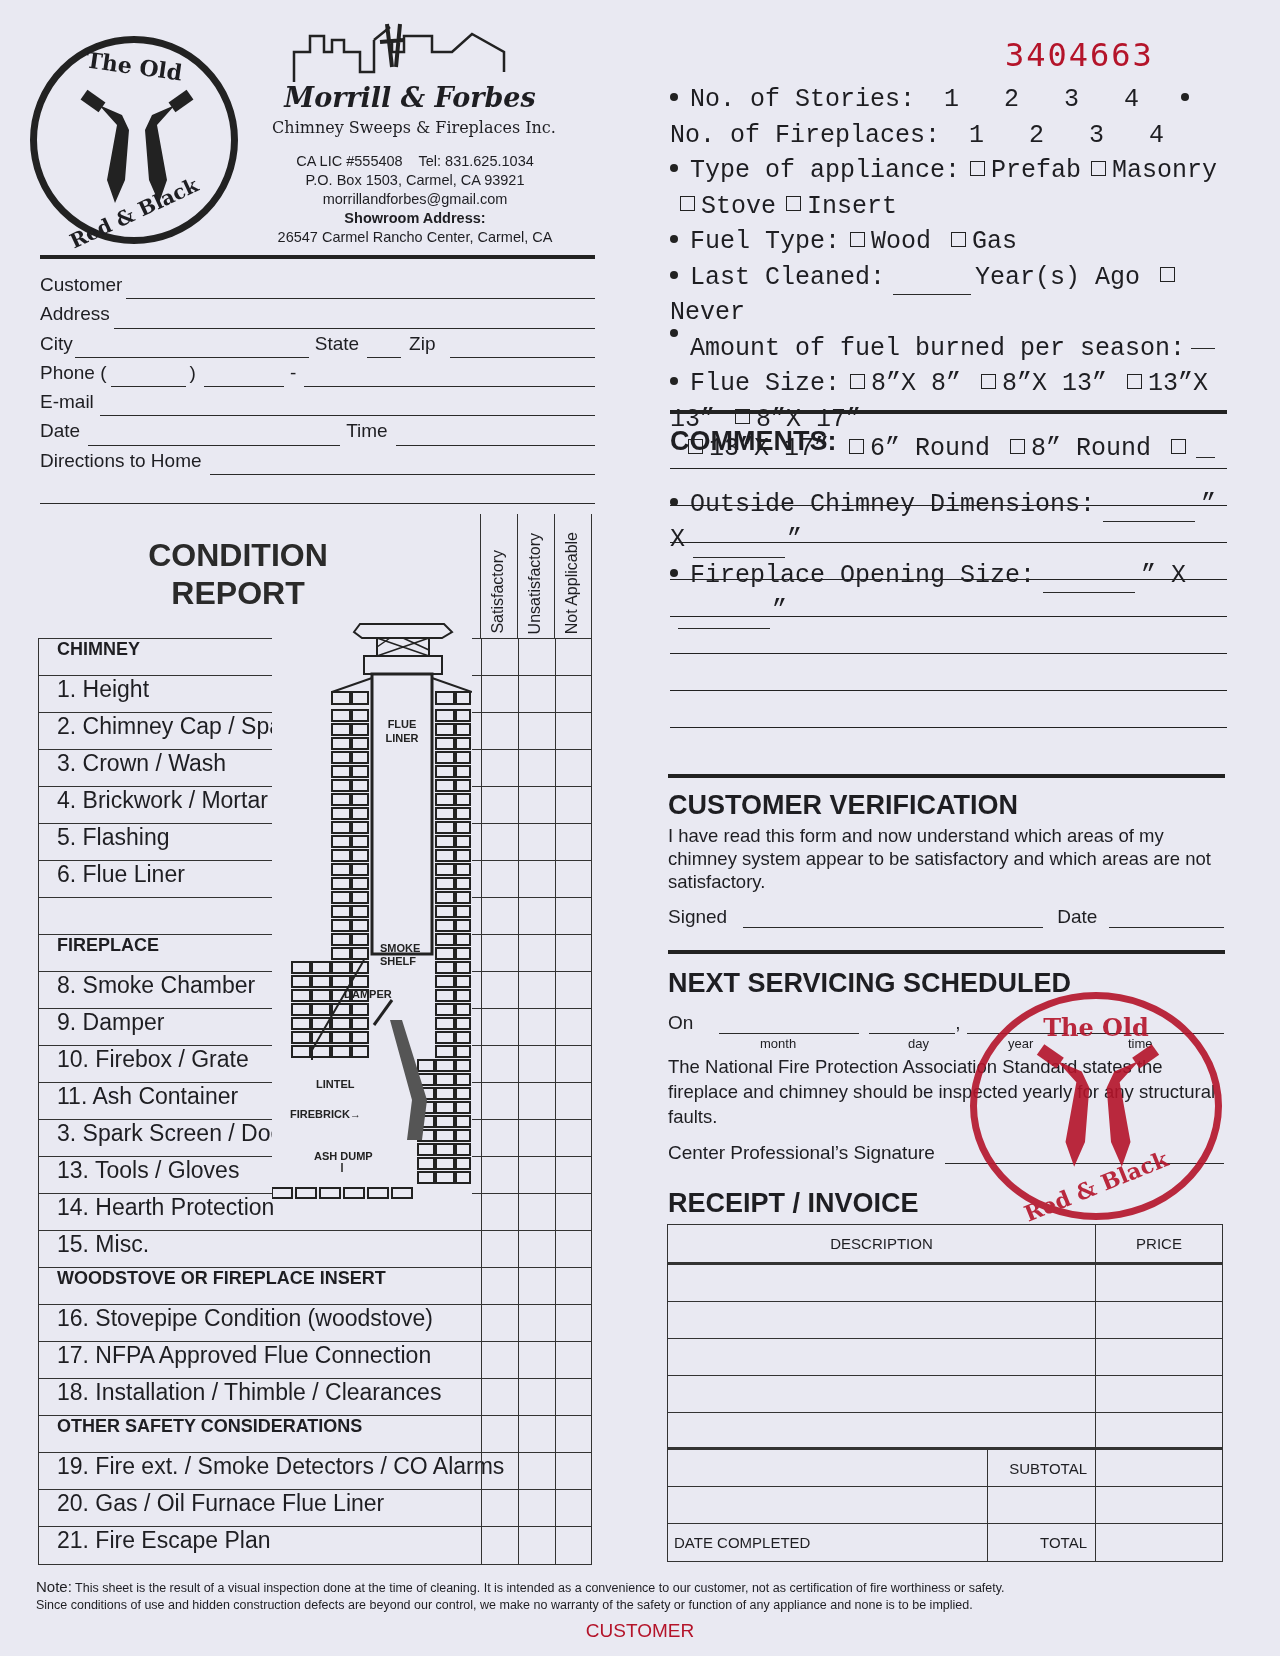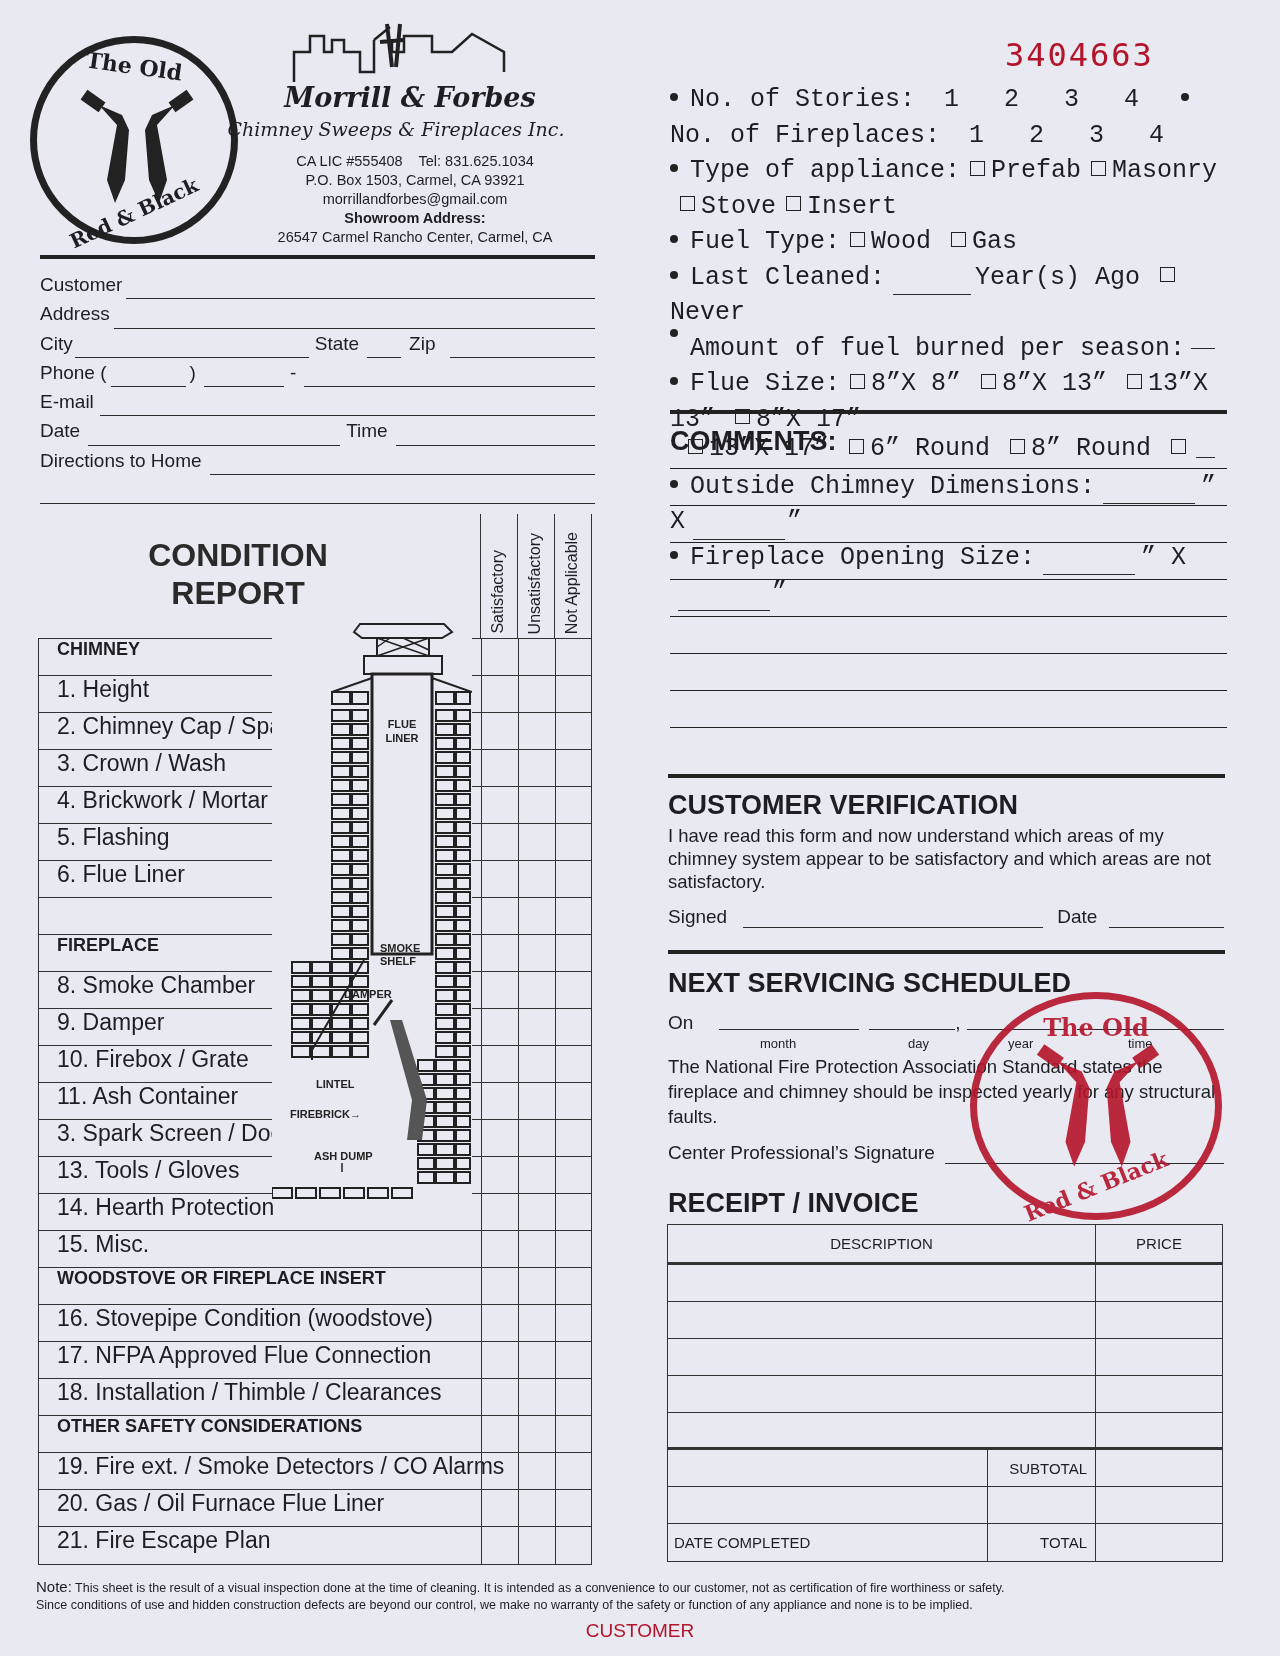--- a/index.html
+++ b/index.html
@@ -43,21 +43,21 @@
     <rect x="93" y="10" width="22" height="12" transform="rotate(-35 104 16)" fill="#222"></rect>
   </svg>
   <div class="t2 serif">Red &amp; Black</div>
 </div>
 
 <svg class="abs" style="left:292px;top:22px" width="245" height="62" viewBox="0 0 245 62">
   <path d="M2 60 V30 H18 V14 H32 V30 H40 V18 H52 V30 H68 V50 H82 V18 M82 18 L98 5 M100 20 V30 H112 V14 H140 V30 H160 L180 12 L212 30 V50" fill="none" stroke="#222" stroke-width="2.5"></path>
   <path d="M95 2 L100 45 M108 2 L104 45 M88 20 L112 18" stroke="#222" stroke-width="4"></path>
 </svg>
 <div class="abs serif" style="left:240px;top:82px;width:340px;text-align:center;font-size:27px;font-weight:bold;font-style:italic">Morrill &amp; Forbes</div>
-<div class="abs serif" style="left:226px;top:118px;width:340px;text-align:center;font-size:19px;font-style:italic">Chimney Sweeps &amp; Fireplaces Inc.</div>
+<div class="abs serif" style="left:244px;top:118px;width:340px;text-align:center;font-size:16px;">Chimney Sweeps &amp; Fireplaces Inc.</div>
 <div class="abs" style="left:250px;top:152px;width:330px;text-align:center;font-size:14.5px;line-height:19px">
   <div style="white-space:pre">CA LIC #555408    Tel: 831.625.1034</div>
   <div>P.O. Box 1503, Carmel, CA 93921</div>
   <div>morrillandforbes@gmail.com</div>
   <div style="font-weight:bold">Showroom Address:</div>
   <div>26547 Carmel Rancho Center, Carmel, CA</div>
 </div>
 
 <div class="abs" style="left:40px;top:255px;width:555px;height:4px;background:#222"></div>
 
@@ -121,21 +121,21 @@
   <div style="margin-left:18px;display:flex;align-items:center;width:527px;margin-top:-6px">
       <span class="cb" style="margin-left:0"></span>
       <span>13”X 17”</span>
       <span class="cb" style="margin-left:20px"></span>
       <span>6” Round</span>
       <span class="cb" style="margin-left:20px"></span>
       <span>8” Round</span>
       <span class="cb" style="margin-left:20px"></span>
       <span class="line" style="flex:1;margin-left:4px"></span>
     </div>
-  <div style="margin-top:2px"><span class="bullet"></span><span>Outside Chimney Dimensions:</span><span class="line" style="width:92px;margin:0 6px 0 8px"></span><span>” X</span><span class="line" style="width:92px;margin:0 2px 0 8px"></span><span>”</span></div>
+  <div style="margin-top:20px"><span class="bullet"></span><span>Outside Chimney Dimensions:</span><span class="line" style="width:92px;margin:0 6px 0 8px"></span><span>” X</span><span class="line" style="width:92px;margin:0 2px 0 8px"></span><span>”</span></div>
   <div><span class="bullet"></span><span>Fireplace Opening Size:</span><span class="line" style="width:92px;margin:0 6px 0 8px"></span><span>” X</span><span class="line" style="width:92px;margin:0 2px 0 8px"></span><span>”</span></div>
 </div>
 
 <div class="abs" style="left:670px;top:410px;width:557px;height:4px;background:#222"></div>
 <div class="abs" style="left:670px;top:426px;font-size:27px;font-weight:bold">COMMENTS:</div>
 <div class="abs" style="left:670px;top:468px;width:557px">
   <div style="border-bottom:1.5px solid #222;height:0;margin-bottom:36px"></div>
   <div style="border-bottom:1.5px solid #222;height:0;margin-bottom:36px"></div>
   <div style="border-bottom:1.5px solid #222;height:0;margin-bottom:36px"></div>
   <div style="border-bottom:1.5px solid #222;height:0;margin-bottom:36px"></div>
@@ -150,21 +150,21 @@
 <div class="abs" style="left:668px;top:824px;width:560px;font-size:18.5px;line-height:23px">I have read this form and now understand which areas of my chimney system appear to be satisfactory and which areas are not satisfactory.</div>
 <div class="abs" style="left:668px;top:906px;width:556px;font-size:19px;display:flex;align-items:flex-end">
   <span>Signed</span>
     <span class="line" style="width:300px;margin:0 14px 0 16px"></span>
     <span>Date</span>
     <span class="line" style="flex:1;margin-left:12px"></span>
 </div>
 <div class="abs" style="left:668px;top:950px;width:557px;height:4px;background:#222"></div>
 
 <div class="abs" style="left:668px;top:968px;font-size:27px;font-weight:bold">NEXT SERVICING SCHEDULED</div>
-<div class="abs" style="left:668px;top:1012px;width:556px;font-size:19px;display:flex;align-items:flex-start">
+<div class="abs" style="left:668px;top:1012px;width:556px;font-size:19px;display:flex;align-items:flex-end">
   <span>On</span>
   <span class="line" style="width:140px;margin-left:26px"></span>
   <span class="line" style="width:86px;margin-left:10px"></span>
     <span>,</span>
   <span class="line" style="width:100px;margin-left:6px"></span>
   <span class="line" style="flex:1;margin-left:10px"></span>
 </div>
 <div class="abs" style="left:668px;top:1036px;width:556px;font-size:13px">
   <span class="abs" style="left:92px">month</span>
   <span class="abs" style="left:240px">day</span>

